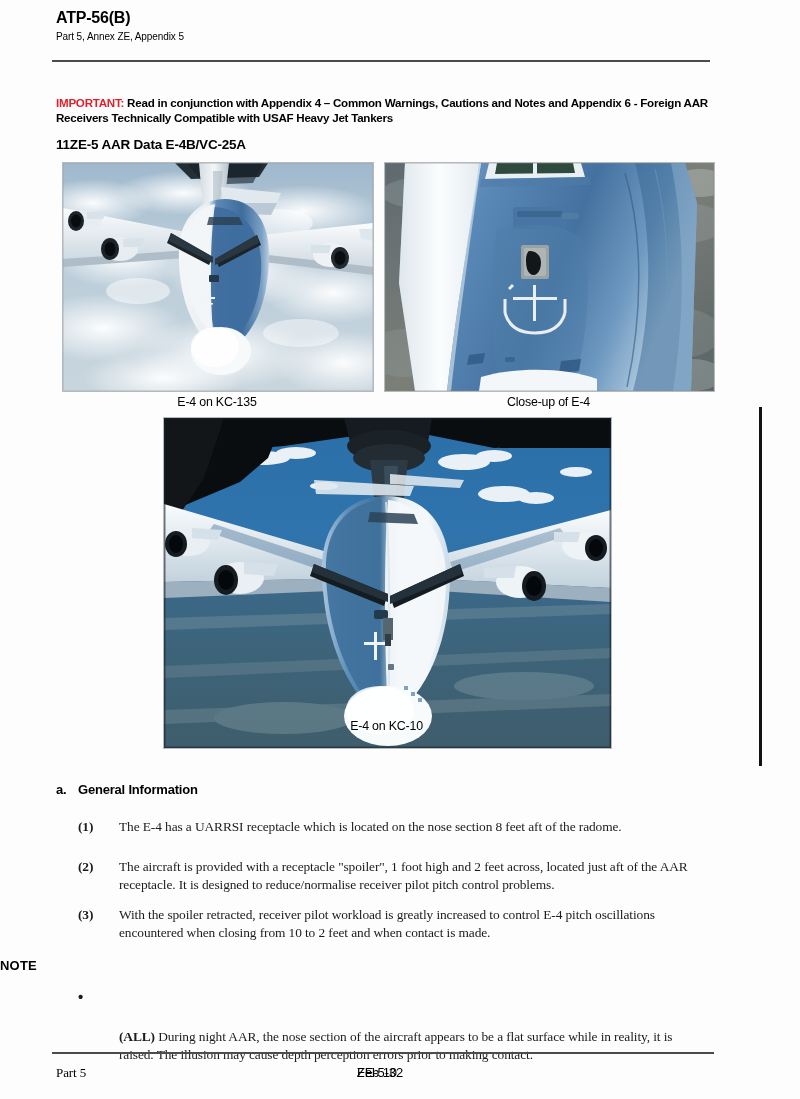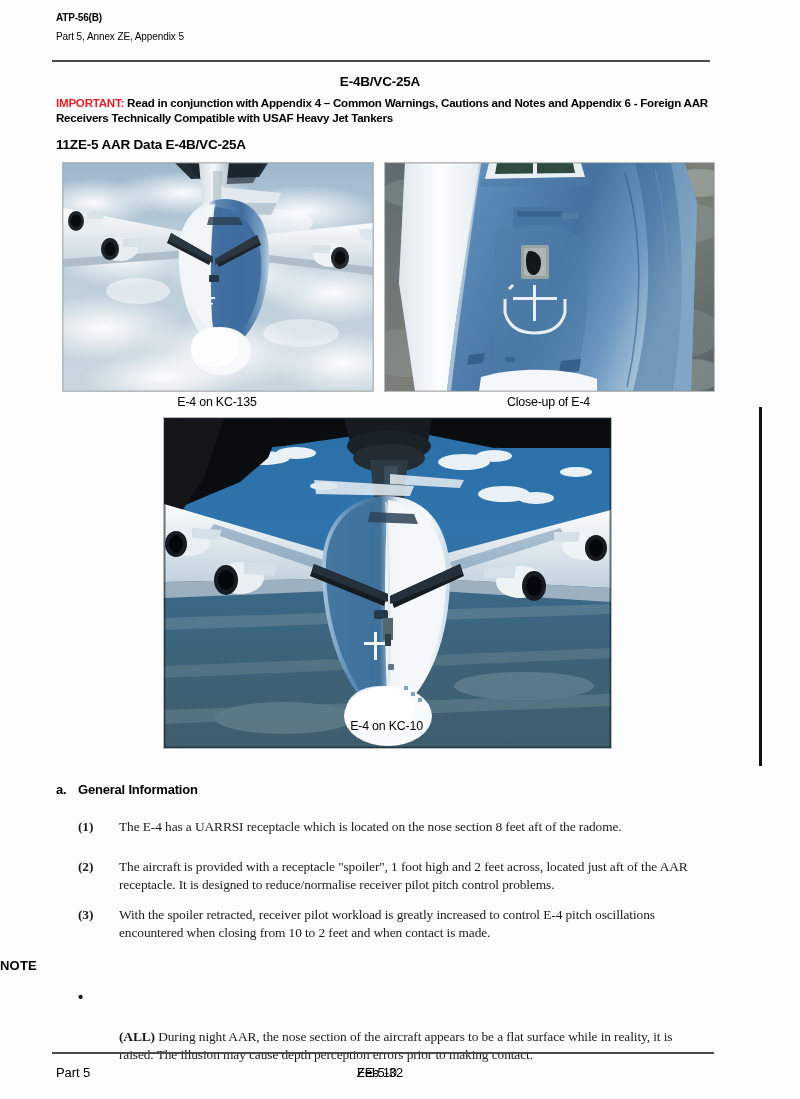--- a/index.html
+++ b/index.html
@@ -19,21 +19,21 @@
     position: absolute;
     inset: 0;
     background: #fdfdfd;
   }
 
   
   .doc-id {
     position: absolute;
     left: 56px;
     top: 8px;
-    font-size: 10px;
+    font-size: 16px;
     font-weight: bold;
     letter-spacing: -0.2px;
     line-height: 20px;
   }
   .doc-sub {
     position: absolute;
     left: 56px;
     top: 27px;
     font-size: 10px;
     font-weight: normal;
@@ -178,34 +178,33 @@
     width: 662px;
     height: 2px;
     background: #4c4c4c;
   }
   .footer-cell {
     position: absolute;
     top: 1065px;
     font-size: 13px;
     letter-spacing: -0.1px;
   }
-  #footer-left   { left: 56px; }
+  #footer-left   { left: 56px; font-family: Liberation Serif, serif; }
   #footer-center { left: 0; width: 760px; text-align: center; }
   #footer-right  { left: 0; width: 754px; text-align: center; }
 </style>
 </head>
 <body>
 
 <div class="page">
 
   <div class="doc-id">ATP-56(B)</div>
   <div class="doc-sub">Part 5, Annex ZE, Appendix 5</div>
   <div class="rule-top"></div>
 
-  <div class="aircraft-title">E-4B/VC-25A</div>
 
   <div class="important-block"><span class="important-lead">IMPORTANT:</span><span> Read in conjunction with Appendix 4 – Common Warnings, Cautions and Notes and Appendix 6 - Foreign AAR Receivers Technically Compatible with USAF Heavy Jet Tankers</span></div>
 
   <div class="section-heading">11ZE-5  AAR Data E-4B/VC-25A</div>
 
   <div class="photo" id="photo-kc135">
     <svg viewBox="0 0 310 228" preserveAspectRatio="none">
       <defs>
         <linearGradient id="p1sky" x1="0" y1="0" x2="0" y2="1">
           <stop offset="0" stop-color="#9fb8cc"></stop>

